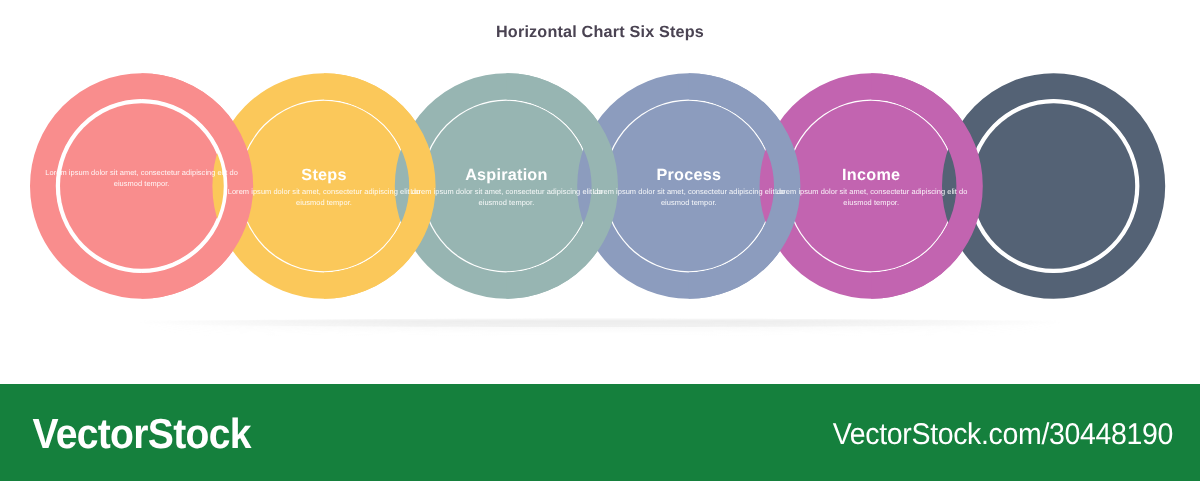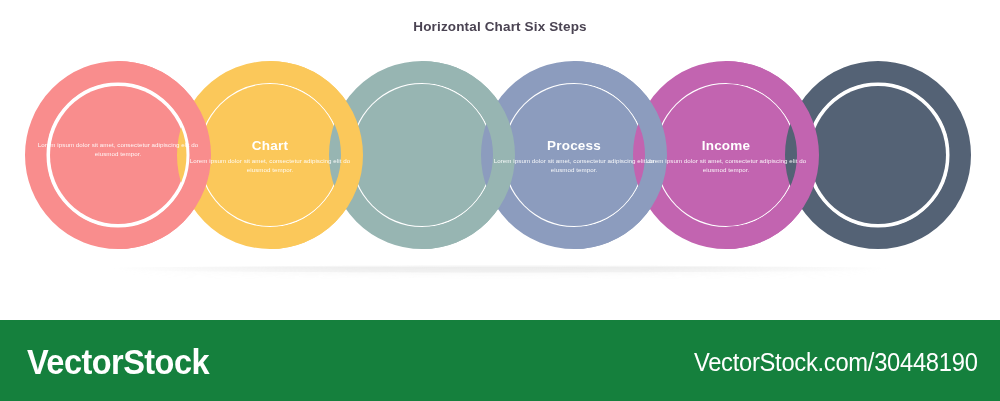--- a/index.html
+++ b/index.html
@@ -164,24 +164,28 @@
       <ellipse cx="878" cy="110" rx="68" ry="69" fill="#546275"></ellipse>
       <path d="M 726 27 A 82 83 0 0 1 726 193" fill="none" stroke="#c264b0" stroke-width="22"></path>
     </g>
   </svg>
 
   <div class="step-text" style="left:28px; top:138px;">
     <div class="step-desc">Lorem ipsum dolor sit amet, consectetur adipiscing elit do eiusmod tempor.</div>
   </div>
 
   <div class="step-text" style="left:180px; top:138px;">
-    <div class="step-label">Chart</div>
-    <div class="step-desc">Lorem ipsum dolor sit amet, consectetur adipiscing elit do eiusmod tempor.</div>
-  </div>
-
+    <div class="step-label">Steps</div>
+    <div class="step-desc">Lorem ipsum dolor sit amet, consectetur adipiscing elit do eiusmod tempor.</div>
+  </div>
+
+  <div class="step-text" style="left:332px; top:138px;">
+    <div class="step-label">Aspiration</div>
+    <div class="step-desc">Lorem ipsum dolor sit amet, consectetur adipiscing elit do eiusmod tempor.</div>
+  </div>
 
   <div class="step-text" style="left:484px; top:138px;">
     <div class="step-label">Process</div>
     <div class="step-desc">Lorem ipsum dolor sit amet, consectetur adipiscing elit do eiusmod tempor.</div>
   </div>
 
   <div class="step-text" style="left:636px; top:138px;">
     <div class="step-label">Income</div>
     <div class="step-desc">Lorem ipsum dolor sit amet, consectetur adipiscing elit do eiusmod tempor.</div>
   </div>

